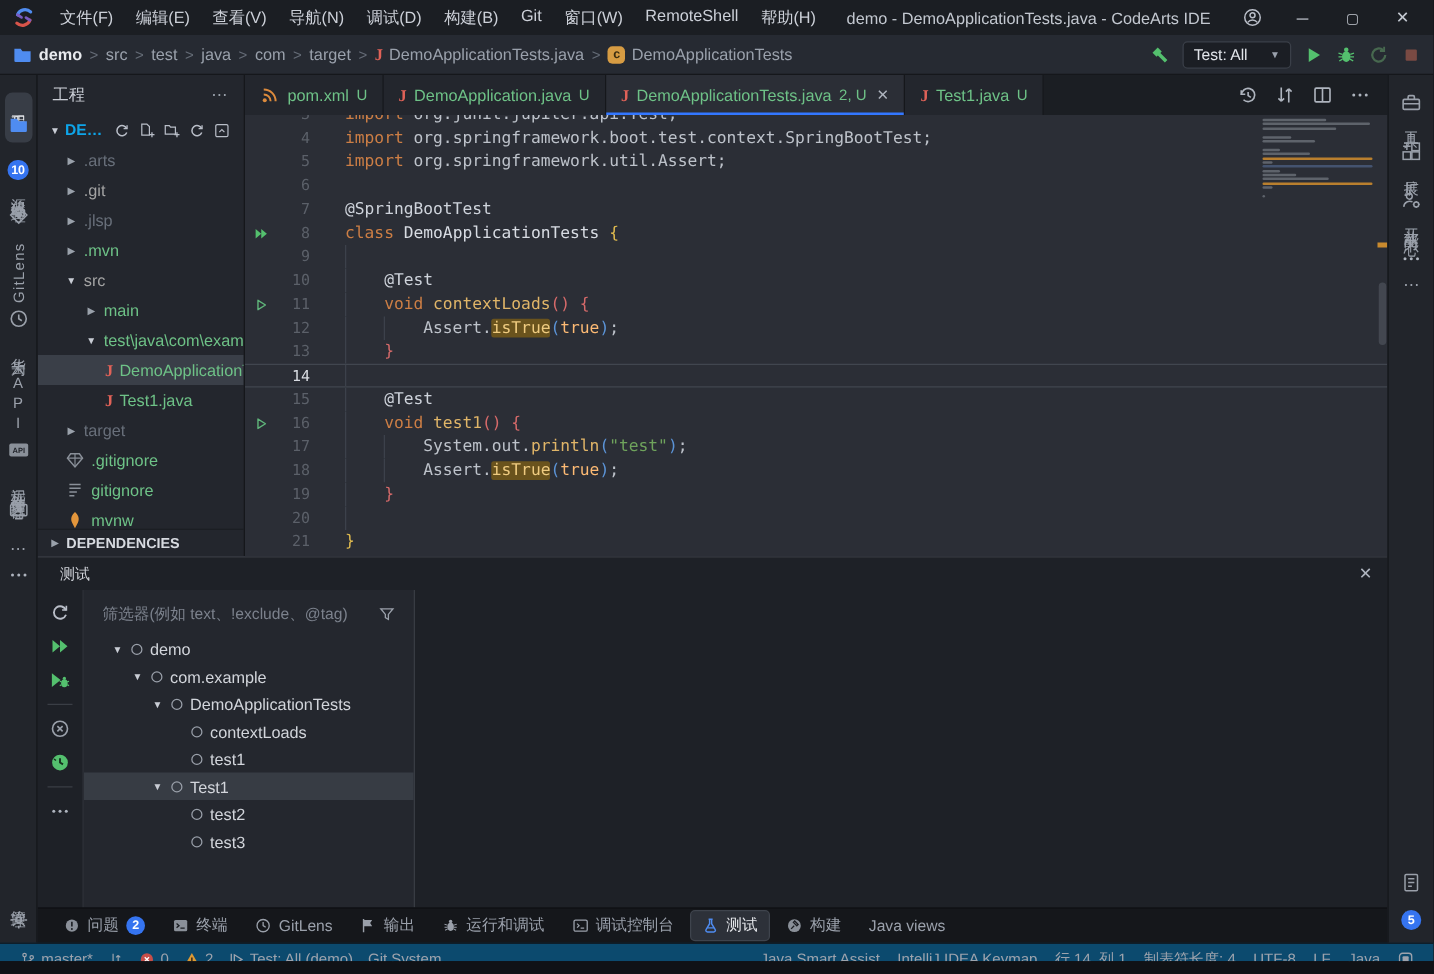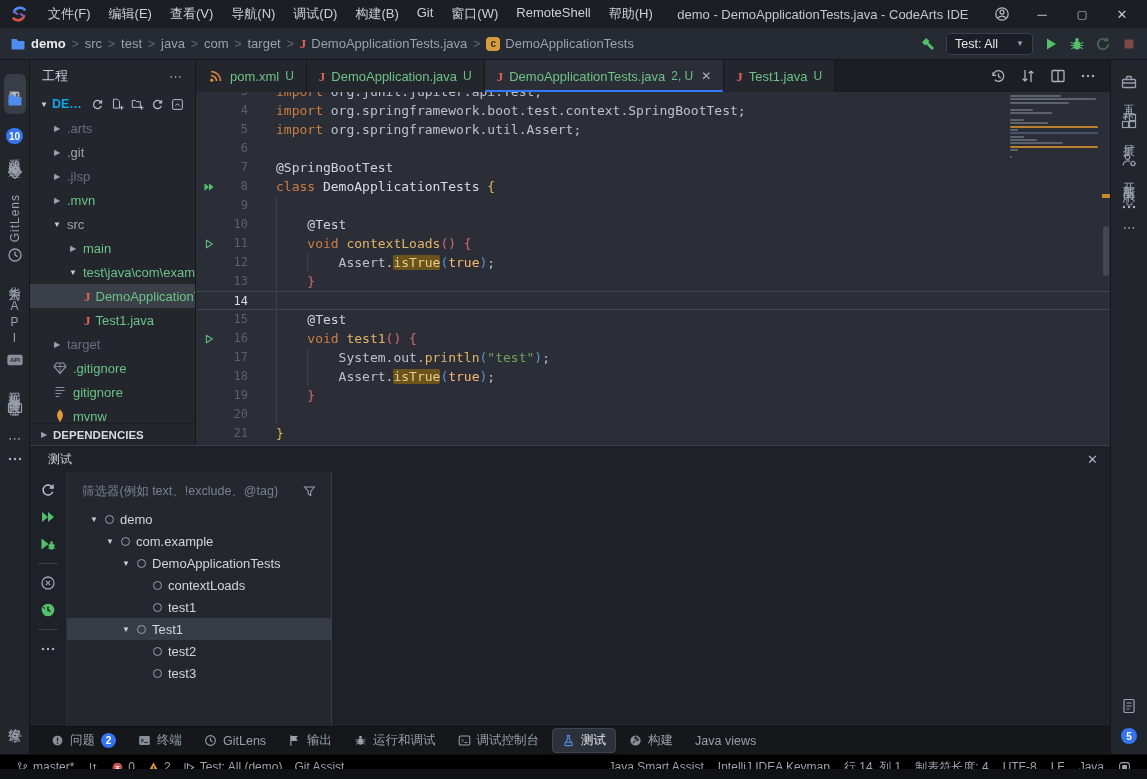--- a/index.html
+++ b/index.html
@@ -119,21 +119,21 @@
   .tp-void{flex:1;background:#1e2127}
 
   
   .paneltabs{height:28px;background:#15171b;display:flex;align-items:center;gap:4px;padding:0 12px;flex:none;border-top:1px solid #0f1114}
   .ptab{display:flex;align-items:center;gap:6px;padding:3px 9px;border-radius:4px;color:#9aa0ab;font-size:12.5px;cursor:pointer;white-space:nowrap}
   .ptab.active{background:#2d3139;border:1px solid #3f444d;color:#e8eaee}
   .ptab .pbadge{min-width:15px;height:15px;border-radius:8px;background:#3574f0;color:#fff;font-size:10px;font-weight:bold;
       display:flex;align-items:center;justify-content:center;padding:0 3px}
 
   
-  .statusbar{height:25px;background:#000000;border-top:1px solid #0f1114;display:flex;align-items:center;
+  .statusbar{height:25px;background:#0c4a6e;border-top:1px solid #0f1114;display:flex;align-items:center;
       padding:0 10px;font-size:12px;color:#9da3ad;gap:2px}
   .sitem{display:flex;align-items:center;gap:4px;padding:0 6px;height:100%;cursor:pointer;white-space:nowrap}
   .sb-right{margin-left:auto;display:flex;align-items:center;gap:2px}
 </style>
 </head>
 <body>
 
 <div class="app">
 
   <div class="titlebar">
@@ -915,21 +915,21 @@
         <div class="sitem">
           <span class="ico sm">
             <svg viewBox="0 0 16 16">
               <path d="M2.5 2.5v11" stroke="#9da3ad" stroke-width="1.3"></path>
               <path d="M5.5 3.5l7.5 4.5-7.5 4.5z" fill="none" stroke="#9da3ad" stroke-width="1.3"></path>
             </svg>
           </span>
           <span>Test: All (demo)</span>
         </div>
         <div class="sitem">
-          <span>Git Assist</span>
+          <span>Git System</span>
         </div>
       </div>
     <div class="sb-right" id="sbright">
         <div class="sitem">
           <span>Java Smart Assist</span>
         </div>
         <div class="sitem">
           <span>IntelliJ IDEA Keymap</span>
         </div>
         <div class="sitem">

